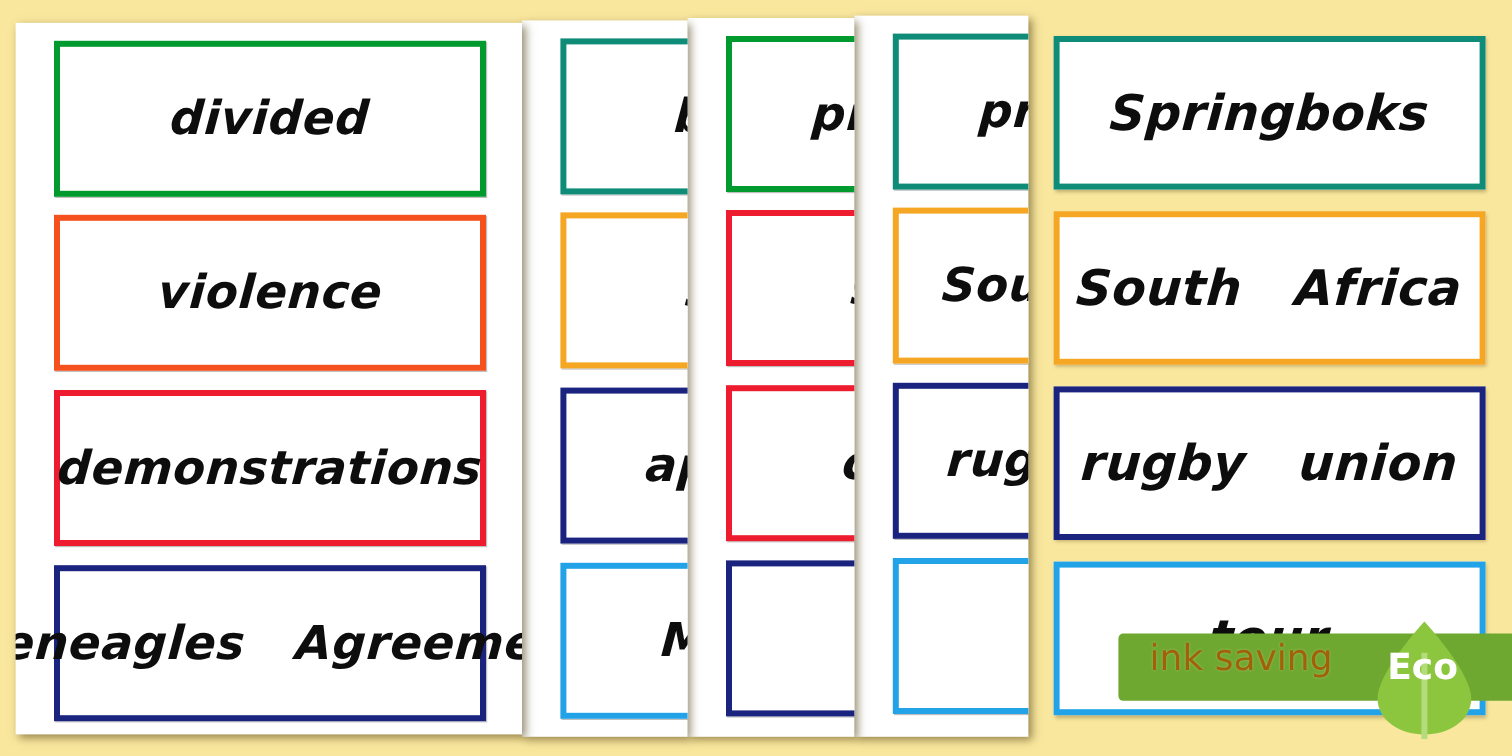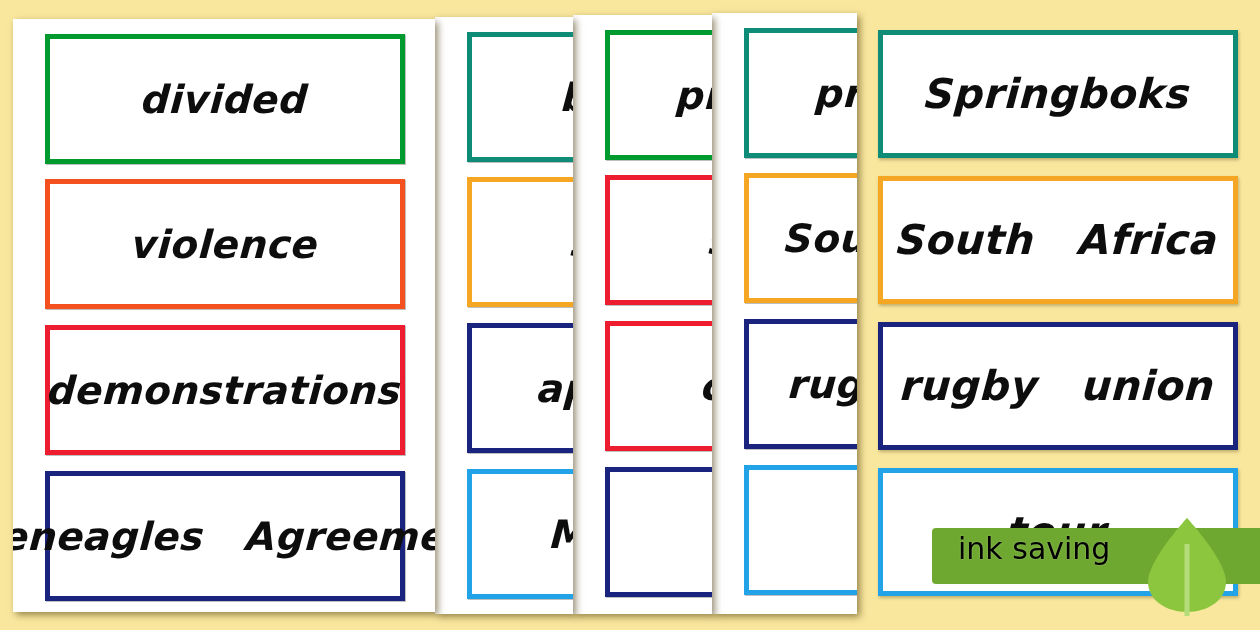--- a/index.html
+++ b/index.html
@@ -83,21 +83,21 @@
     position:absolute;left:0;top:0;width:328px;height:56px;
     background:#6FA830;
     border-radius:4px 0 0 4px;
   }
   #eco .leaf{
     position:absolute;left:212px;top:-12px;width:86px;height:100px;
   }
   #eco .ink{
     position:absolute;left:26px;top:0;height:40px;
     display:flex;align-items:center;
-    color:#000000;font-size:30px;font-weight:400;
+    color:#a16207;font-size:30px;font-weight:400;
     font-family:"DejaVu Sans", sans-serif;
     text-shadow:0 0 2px rgba(255,255,255,.35);
   }
   #eco .eco{
     position:absolute;left:224px;top:0;height:56px;
     display:flex;align-items:center;
     color:#ffffff;font-size:30px;font-weight:bold;
     font-family:"DejaVu Sans", sans-serif;
   }
 </style>
@@ -184,15 +184,16 @@
       </div>
     </div>
 
   <div id="eco">
     <div class="bar"></div>
     <div class="ink">ink saving</div>
     <svg class="leaf" viewBox="0 0 86 100" xmlns="http://www.w3.org/2000/svg">
       <path d="M43 2 C43 2 82 44 82 66 C82 84 64 96 43 96 C22 96 4 84 4 66 C4 44 43 2 43 2 Z" fill="#8CC63F"></path>
       <rect x="40.5" y="28" width="5" height="72" fill="#B5DC7A"></rect>
     </svg>
+    <div class="eco">Eco</div>
   </div>
 
 </div>
 
 </body></html>

